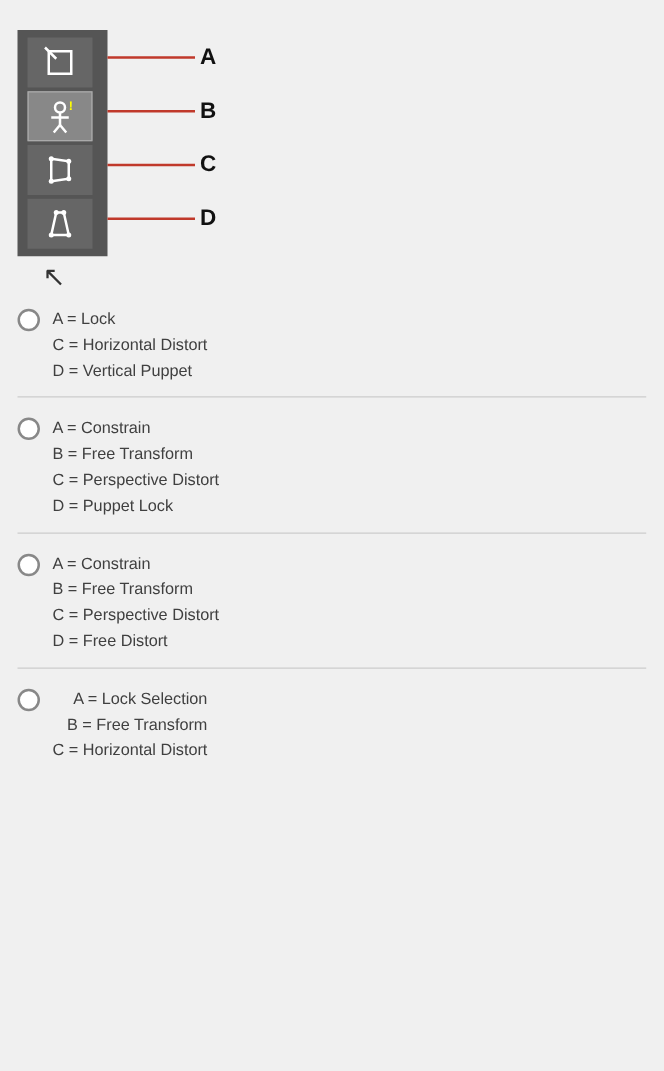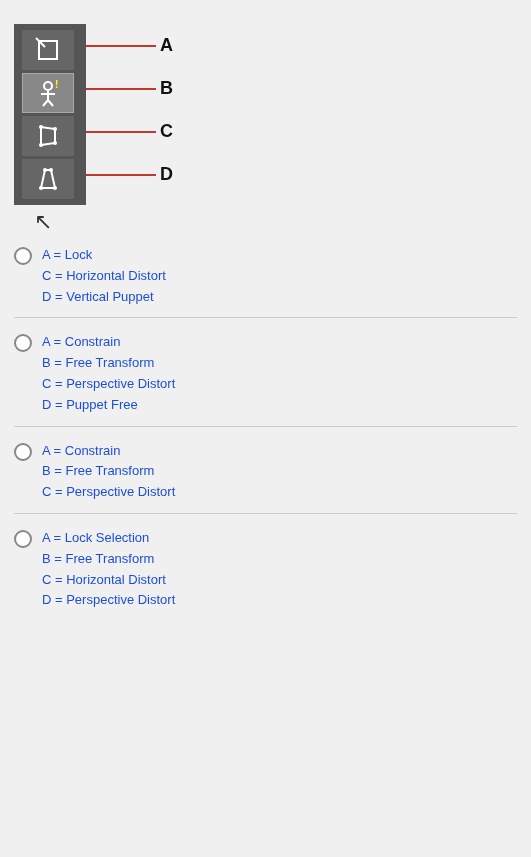--- a/index.html
+++ b/index.html
@@ -104,20 +104,21 @@
     .option {
       display: flex;
       align-items: flex-start;
       margin-bottom: 14px;
       padding-bottom: 10px;
       border-bottom: 1px solid #ccc;
     }
 
     .option:last-child {
       border-bottom: none;
+      text-align: right;
     }
 
     .radio-btn {
       width: 18px;
       height: 18px;
       border-radius: 50%;
       border: 2px solid #888;
       background: #fff;
       flex-shrink: 0;
       margin-right: 10px;
@@ -125,21 +126,21 @@
     }
 
     .option-content {
       display: flex;
       flex-direction: column;
       line-height: 1.6;
     }
 
     .option-line {
       font-size: 13px;
-      color: #1d4ed8;
+      color: #404040;
     }
   </style>
 </head>
 <body>
 
 <div class="question-header"></div>
 <div class="question-text"></div>
 
 <div class="image-container">
   <div class="diagram-area">
@@ -215,33 +216,33 @@
         <span class="option-line">C = Horizontal Distort</span>
         <span class="option-line">D = Vertical Puppet</span>
       </div>
     </div>
     <div class="option">
       <div class="radio-btn"></div>
       <div class="option-content">
         <span class="option-line">A = Constrain</span>
         <span class="option-line">B = Free Transform</span>
         <span class="option-line">C = Perspective Distort</span>
-        <span class="option-line">D = Puppet Free</span>
+        <span class="option-line">D = Puppet Lock</span>
       </div>
     </div>
     <div class="option">
       <div class="radio-btn"></div>
       <div class="option-content">
         <span class="option-line">A = Constrain</span>
         <span class="option-line">B = Free Transform</span>
         <span class="option-line">C = Perspective Distort</span>
+        <span class="option-line">D = Free Distort</span>
       </div>
     </div>
     <div class="option">
       <div class="radio-btn"></div>
       <div class="option-content">
         <span class="option-line">A = Lock Selection</span>
         <span class="option-line">B = Free Transform</span>
         <span class="option-line">C = Horizontal Distort</span>
-        <span class="option-line">D = Perspective Distort</span>
       </div>
     </div>
   </div>
 
 </body></html>

